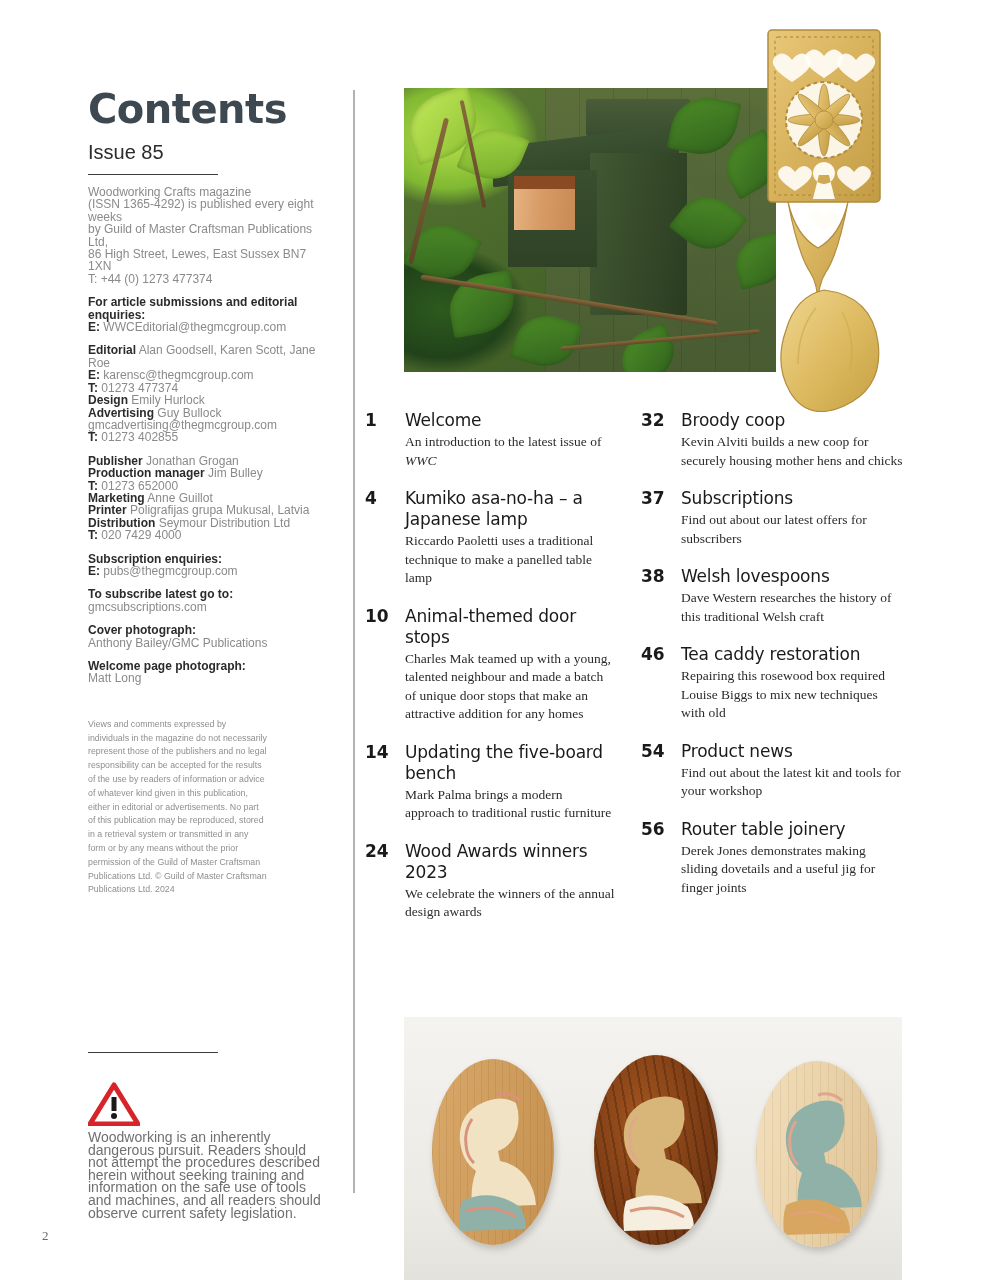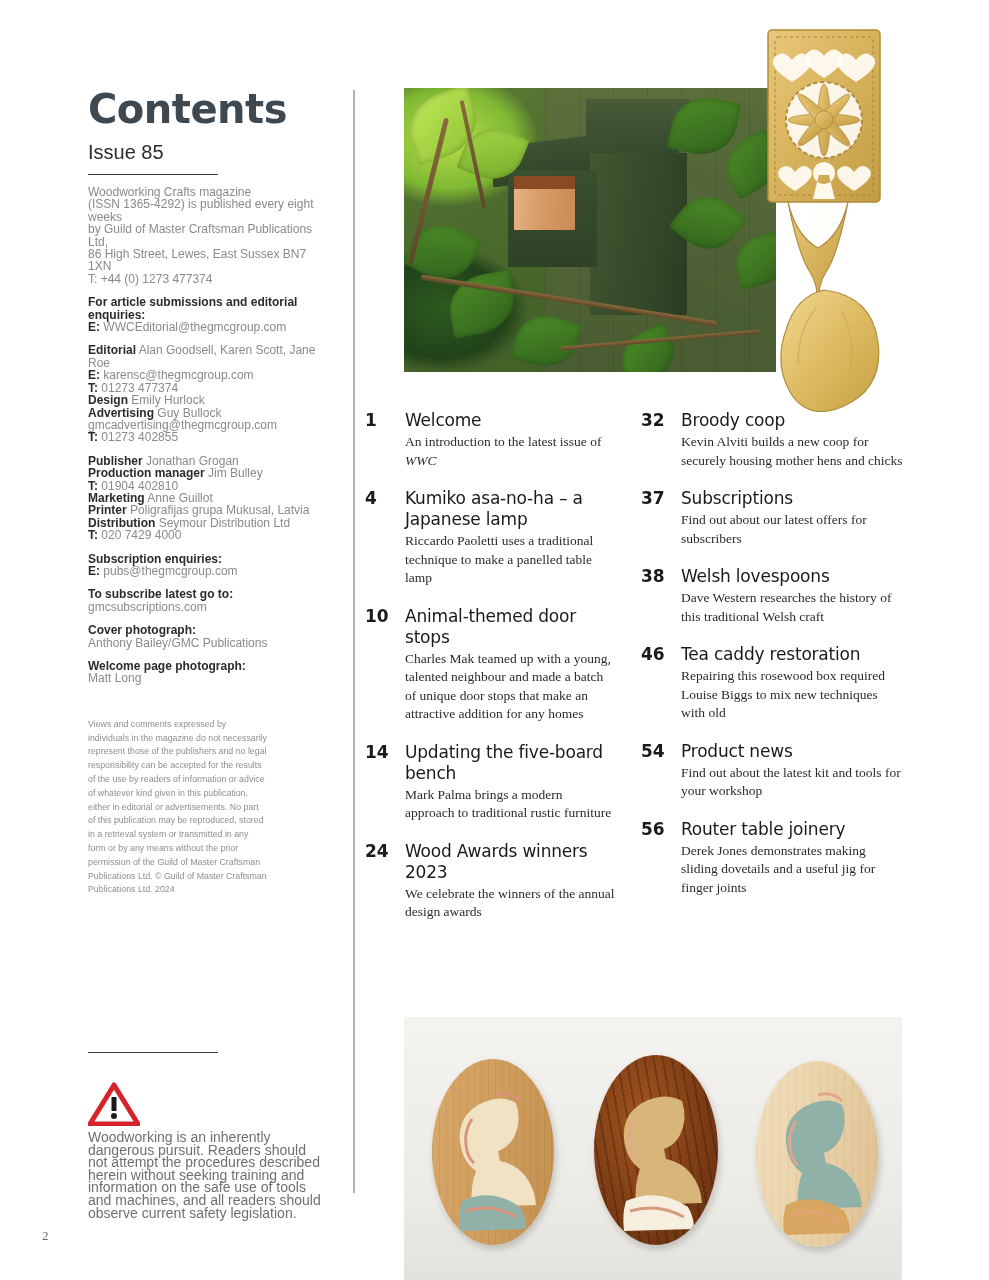--- a/index.html
+++ b/index.html
@@ -317,21 +317,21 @@
     <b>T:</b>
     <span class="plain">01273 402855</span>
   </div>
 
   <div class="imprint-block">
     <b>Publisher</b>
     <span class="plain">Jonathan Grogan</span><br>
     <b>Production manager</b>
     <span class="plain">Jim Bulley</span><br>
     <b>T:</b>
-    <span class="plain">01904 402810</span><br>
+    <span class="plain">01273 652000</span><br>
     <b>Marketing</b>
     <span class="plain">Anne Guillot</span><br>
     <b>Printer</b>
     <span class="plain">Poligrafijas grupa Mukusal, Latvia</span><br>
     <b>Distribution</b>
     <span class="plain">Seymour Distribution Ltd</span><br>
     <b>T:</b>
     <span class="plain">020 7429 4000</span>
   </div>
 

